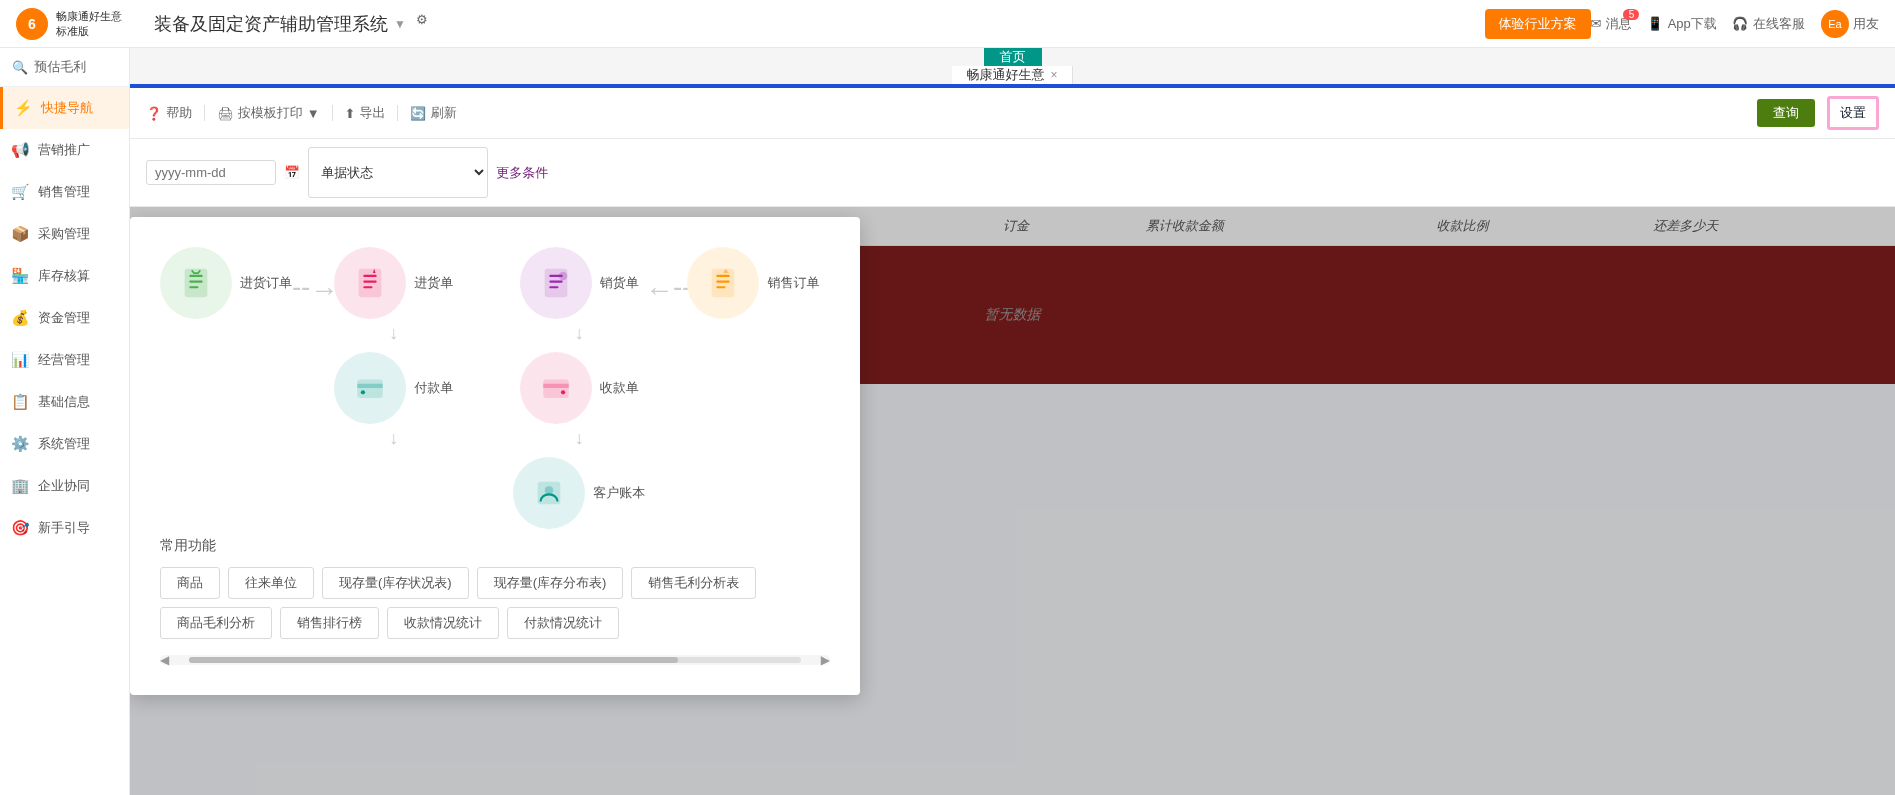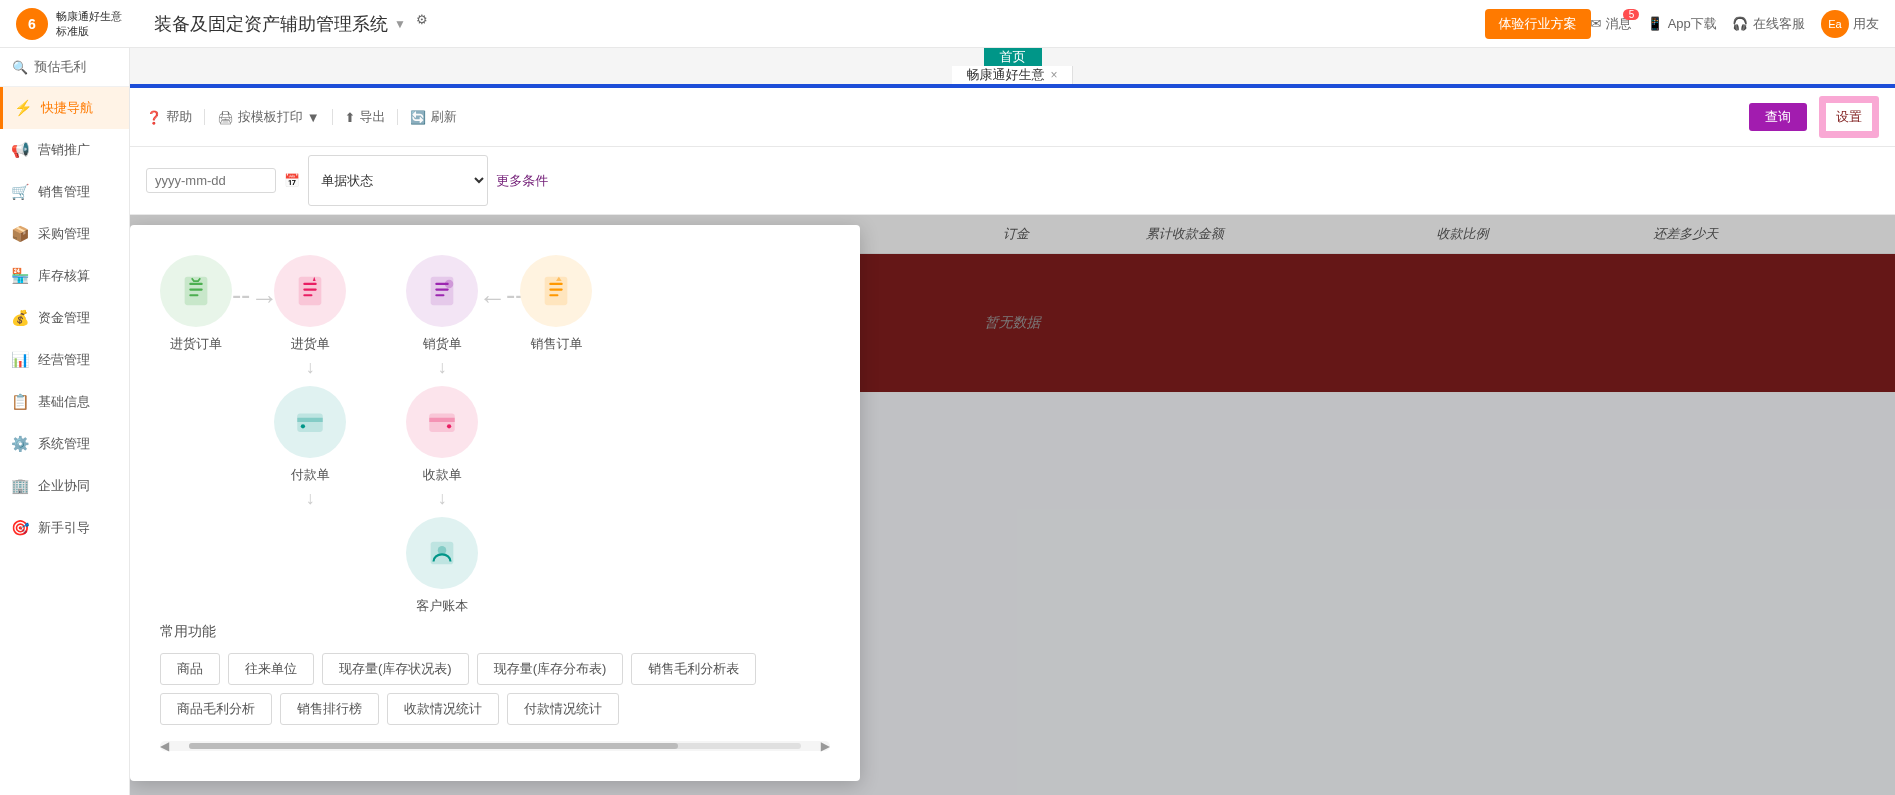--- a/index.html
+++ b/index.html
@@ -37,40 +37,40 @@
     
     .tab-home { height: 40px; background: #009688; color: white; display: flex; align-items: center; padding: 0 16px; font-size: 13px; cursor: pointer; }
     .tab-active { height: 40px; background: white; color: #333; display: flex; align-items: center; padding: 0 14px; gap: 6px; font-size: 13px; cursor: pointer; border-right: 1px solid #e0e0e0; }
     .tab-close { color: #999; font-size: 12px; cursor: pointer; }
     .tab-end-close { margin-left: auto; margin-right: 8px; color: #999; cursor: pointer; font-size: 16px; width: 24px; height: 24px; display: flex; align-items: center; justify-content: center; }
 
     
     .toolbar { display: flex; align-items: center; gap: 12px; padding: 8px 16px; background: white; border-bottom: 1px solid #e8e8e8; flex-shrink: 0; }
     .toolbar-btn { display: flex; align-items: center; gap: 4px; color: #666; font-size: 13px; cursor: pointer; }
     .toolbar-sep { width: 1px; height: 16px; background: #e0e0e0; }
-    .query-btn { background: #a21caf; color: white; border: none; border-radius: 3px; padding: 5px 16px; font-size: 13px; cursor: pointer; }
-    .set-btn { background: white; color: #7f1d1d; border: 7px solid #f9a8d4; border-radius: 3px; padding: 5px 10px; font-size: 13px; cursor: pointer; margin-left: 4px; text-align: right; }
+    .query-btn { background: #4d7c0f; color: white; border: none; border-radius: 3px; padding: 5px 16px; font-size: 13px; cursor: pointer; }
+    .set-btn { background: white; color: #0f172a; border: 3px solid #f9a8d4; border-radius: 3px; padding: 5px 10px; font-size: 13px; cursor: pointer; margin-left: 4px; text-align: right; }
 
     
     .filter-row { display: flex; align-items: center; gap: 8px; padding: 8px 16px; background: white; border-bottom: 1px solid #e8e8e8; flex-shrink: 0; flex-wrap: wrap; }
     .date-input { border: 1px solid #d9d9d9; border-radius: 3px; padding: 4px 8px; font-size: 13px; width: 130px; color: #bbb; }
     .filter-select { border: 1px solid #d9d9d9; border-radius: 3px; padding: 16px 8px; font-size: 13px; width: 180px; color: #333; background: white; }
     .more-conditions { color: #701a75; font-size: 13px; cursor: pointer; white-space: nowrap; }
 
     
     .table-area { flex: 1; overflow: auto; background: #7f1d1d; font-style: italic; }
     table { width: 100%; border-collapse: collapse; font-size: 13px; }
     th { background: #f5f5f5; padding: 10px 12px; text-align: left; color: #555; font-weight: normal; border-bottom: 1px solid #e8e8e8; white-space: nowrap; }
     td { padding: 10px 12px; border-bottom: 1px solid #f0f0f0; color: #333; }
     .no-data { text-align: center; padding: 60px; color: #999; font-size: 14px; }
 
     
     .popup-overlay { position: absolute; top: 0; left: 0; right: 0; bottom: 0; background: rgba(0,0,0,0.2); z-index: 100; display: flex; align-items: flex-start; justify-content: flex-start; }
     .popup { background: white; border-radius: 4px; box-shadow: 0 4px 20px rgba(0,0,0,0.2); width: 730px; margin: 10px 0 0 0; padding: 30px; position: relative; }
-    .flow-node { display: flex; flex-direction: column; align-items: center; gap: 8px; font-family: Liberation Serif, serif; }
+    .flow-node { display: flex; flex-direction: row; align-items: center; gap: 8px; font-family: Liberation Serif, serif; }
     .flow-circle { width: 72px; height: 72px; border-radius: 50%; display: flex; align-items: center; justify-content: center; font-size: 26px; }
     .flow-circle.green { background: #e8f5e9; color: #4caf50; }
     .flow-circle.red { background: #fce4ec; color: #e91e63; }
     .flow-circle.purple { background: #f3e5f5; color: #9c27b0; }
     .flow-circle.orange { background: #fff3e0; color: #ff9800; }
     .flow-circle.teal { background: #e0f2f1; color: #009688; }
     .flow-circle.pink { background: #fce4ec; color: #e91e63; }
     .flow-label { font-size: 13px; color: #555; }
 
     

